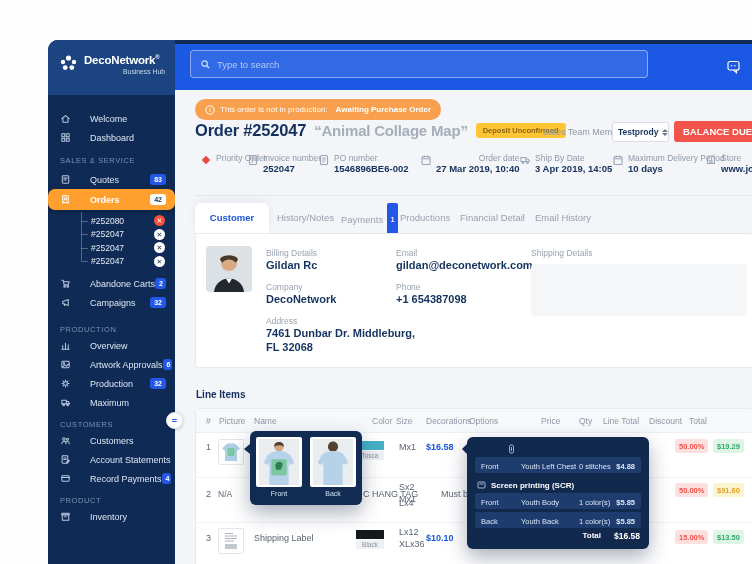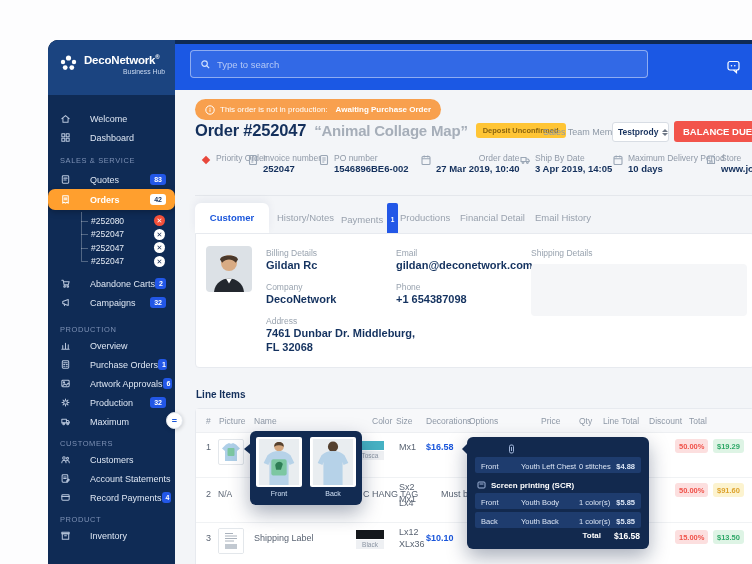--- a/index.html
+++ b/index.html
@@ -227,28 +227,20 @@
         <div class="nav-header" style="margin-top:10px;">PRODUCTION</div>
 
         <div class="nav-item">
           <svg viewBox="0 0 12 12">
               <path d="M3 9.5V6M6 9.5V3.5M9 9.5V5.2M2 10h8"></path>
             </svg>
           <span class="lbl">Overview</span>
         </div>
         <div class="nav-item">
           <svg viewBox="0 0 12 12">
-              <rect x="2.5" y="2" width="7" height="8" rx="1"></rect>
-              <path d="M4 4h4M4 6h1.2M4 8h1.2M6.8 6H8M6.8 8H8"></path>
-            </svg>
-          <span class="lbl">Purchase Orders</span>
-          <span class="nav-badge">1</span>
-        </div>
-        <div class="nav-item">
-          <svg viewBox="0 0 12 12">
               <rect x="2" y="2.5" width="8" height="7" rx="1"></rect>
               <circle cx="4.3" cy="4.8" r=".7"></circle>
               <path d="M3 8.3l2.2-2 1.8 1.5 2-2.2 1 1"></path>
             </svg>
           <span class="lbl">Artwork Approvals</span>
           <span class="nav-badge">6</span>
         </div>
         <div class="nav-item">
           <svg viewBox="0 0 12 12">
               <circle cx="6" cy="6" r="2"></circle>

